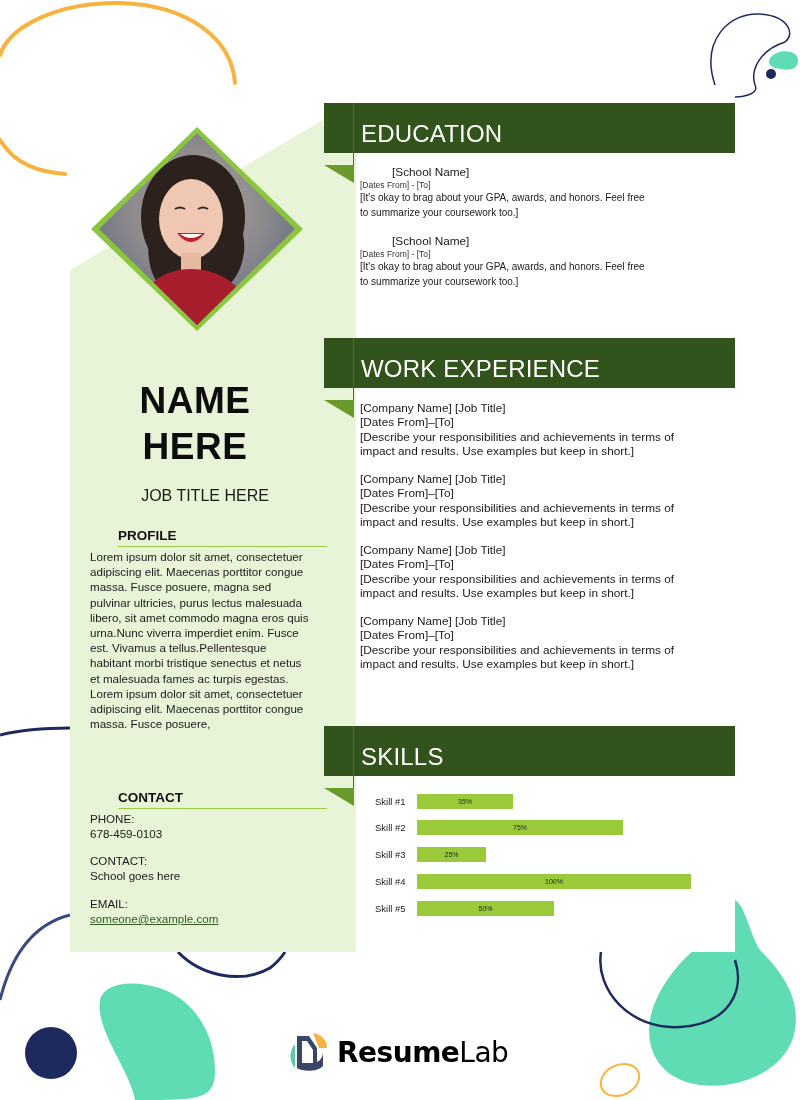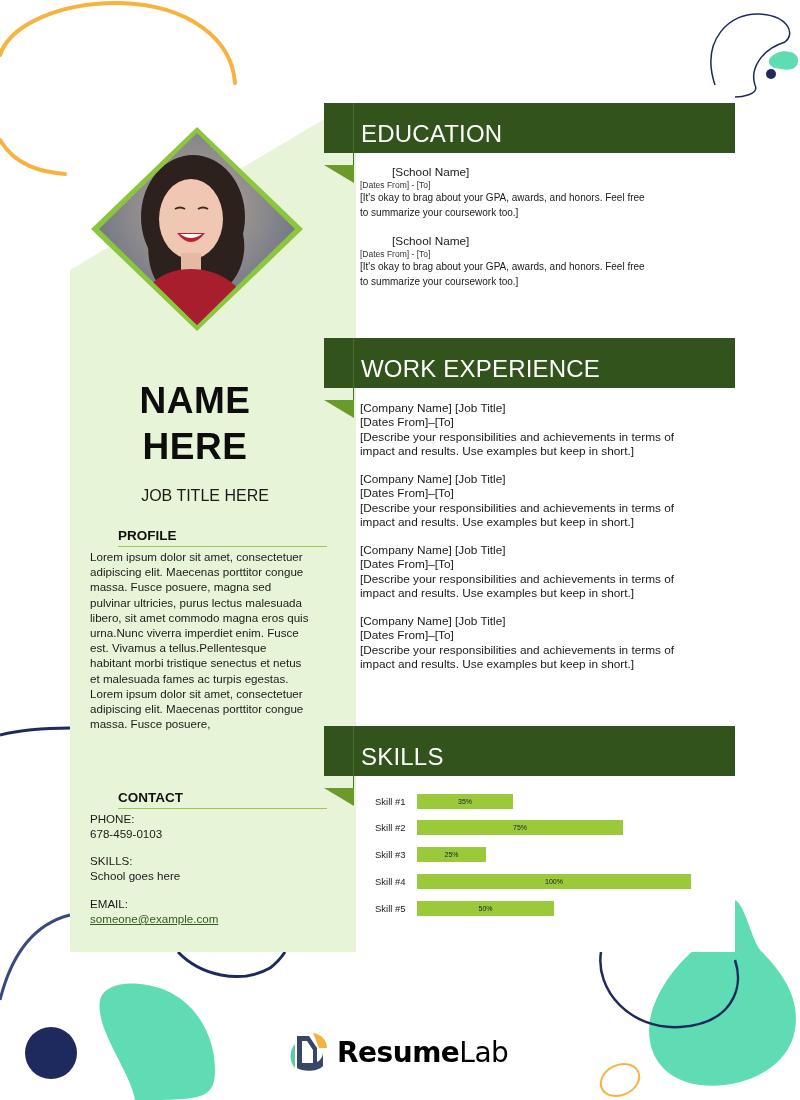--- a/index.html
+++ b/index.html
@@ -115,21 +115,21 @@
 
 <div class="side-head" style="top:528px;">PROFILE</div>
 <div class="profile-text">Lorem ipsum dolor sit amet, consectetuer adipiscing elit. Maecenas porttitor congue massa. Fusce posuere, magna sed pulvinar ultricies, purus lectus malesuada libero, sit amet commodo magna eros quis urna.Nunc viverra imperdiet enim. Fusce est. Vivamus a tellus.Pellentesque habitant morbi tristique senectus et netus et malesuada fames ac turpis egestas. Lorem ipsum dolor sit amet, consectetuer adipiscing elit. Maecenas porttitor congue massa. Fusce posuere,</div>
 
 <div class="side-head" style="top:790px;">CONTACT</div>
 <div class="contact-block" style="top:811px;">
   <span class="label">PHONE:</span>
   <span class="value">678-459-0103</span>
 </div>
 <div class="contact-block" style="top:853px;">
-  <span class="label">SKILLS:</span>
+  <span class="label">CONTACT:</span>
   <span class="value">School goes here</span>
 </div>
 <div class="contact-block" style="top:896px;">
   <span class="label">EMAIL:</span>
   <span class="value email-link">someone@example.com</span>
 </div>
 
 <div class="sec-head" style="top:103px;">
   <div class="tab"></div>
   <div class="title">EDUCATION</div>

